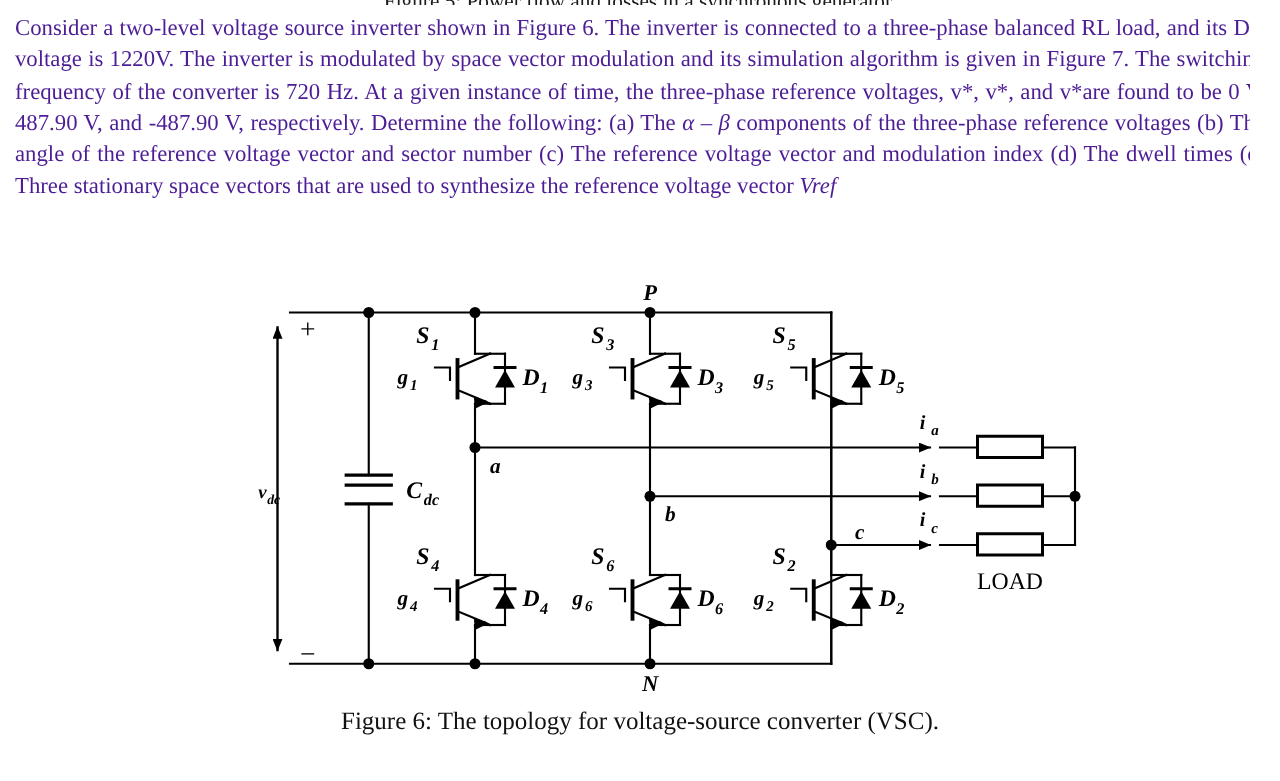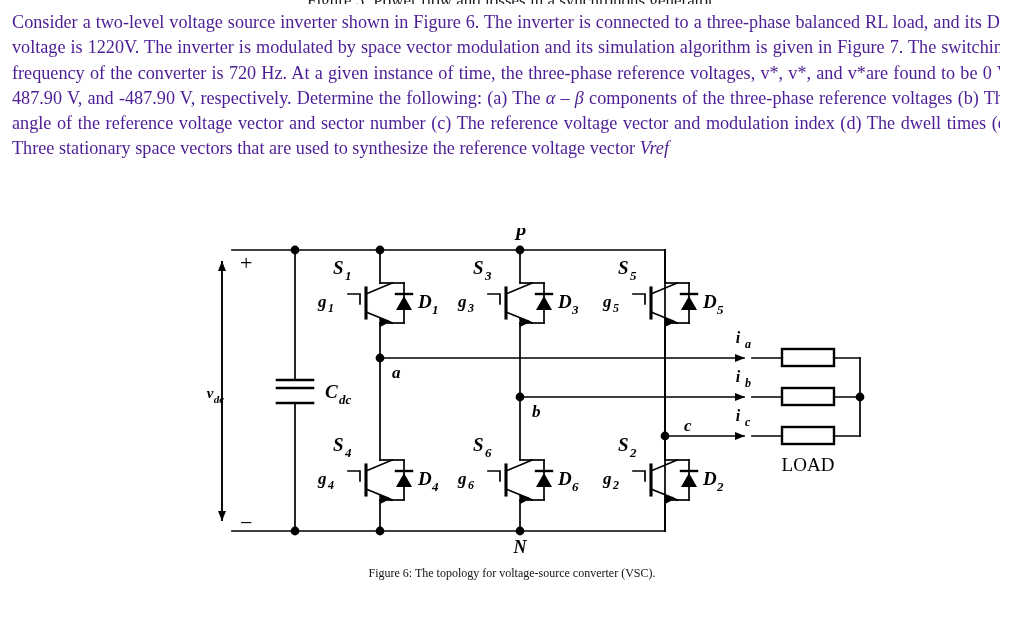--- a/index.html
+++ b/index.html
@@ -55,21 +55,21 @@
     height: 340px;
   }
   #figure svg { display: block; }
 
   .fig-caption {
     position: absolute;
     left: 0;
     top: 566px;
     width: 1024px;
     text-align: center;
-    font-size: 12px;
+    font-size: 20px;
     color: #111;
   }
 
   
   .lbl        { font-family: "Liberation Serif", "DejaVu Serif", serif; font-style: italic; font-weight: bold; }
   .lbl-plain  { font-family: "Liberation Serif", "DejaVu Serif", serif; font-style: normal; }
 </style>
 </head>
 <body>
 

